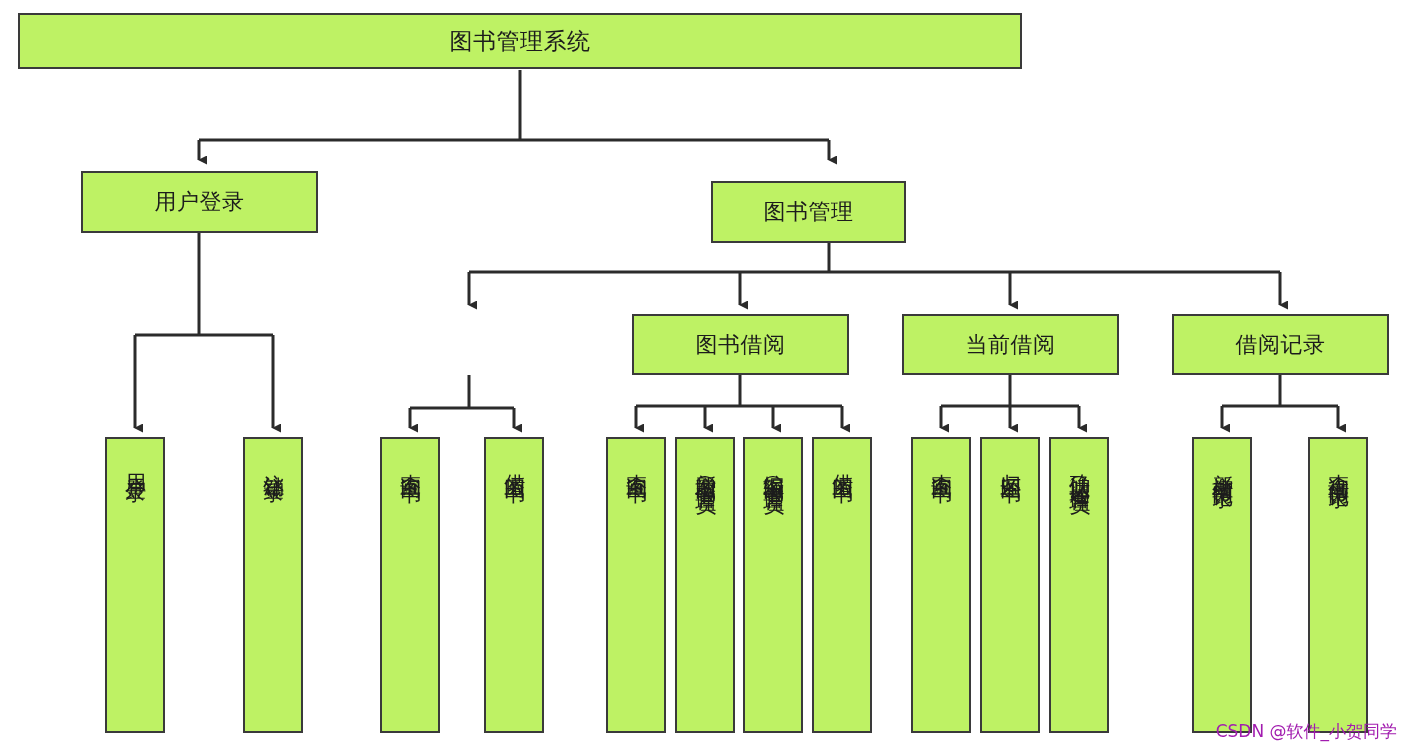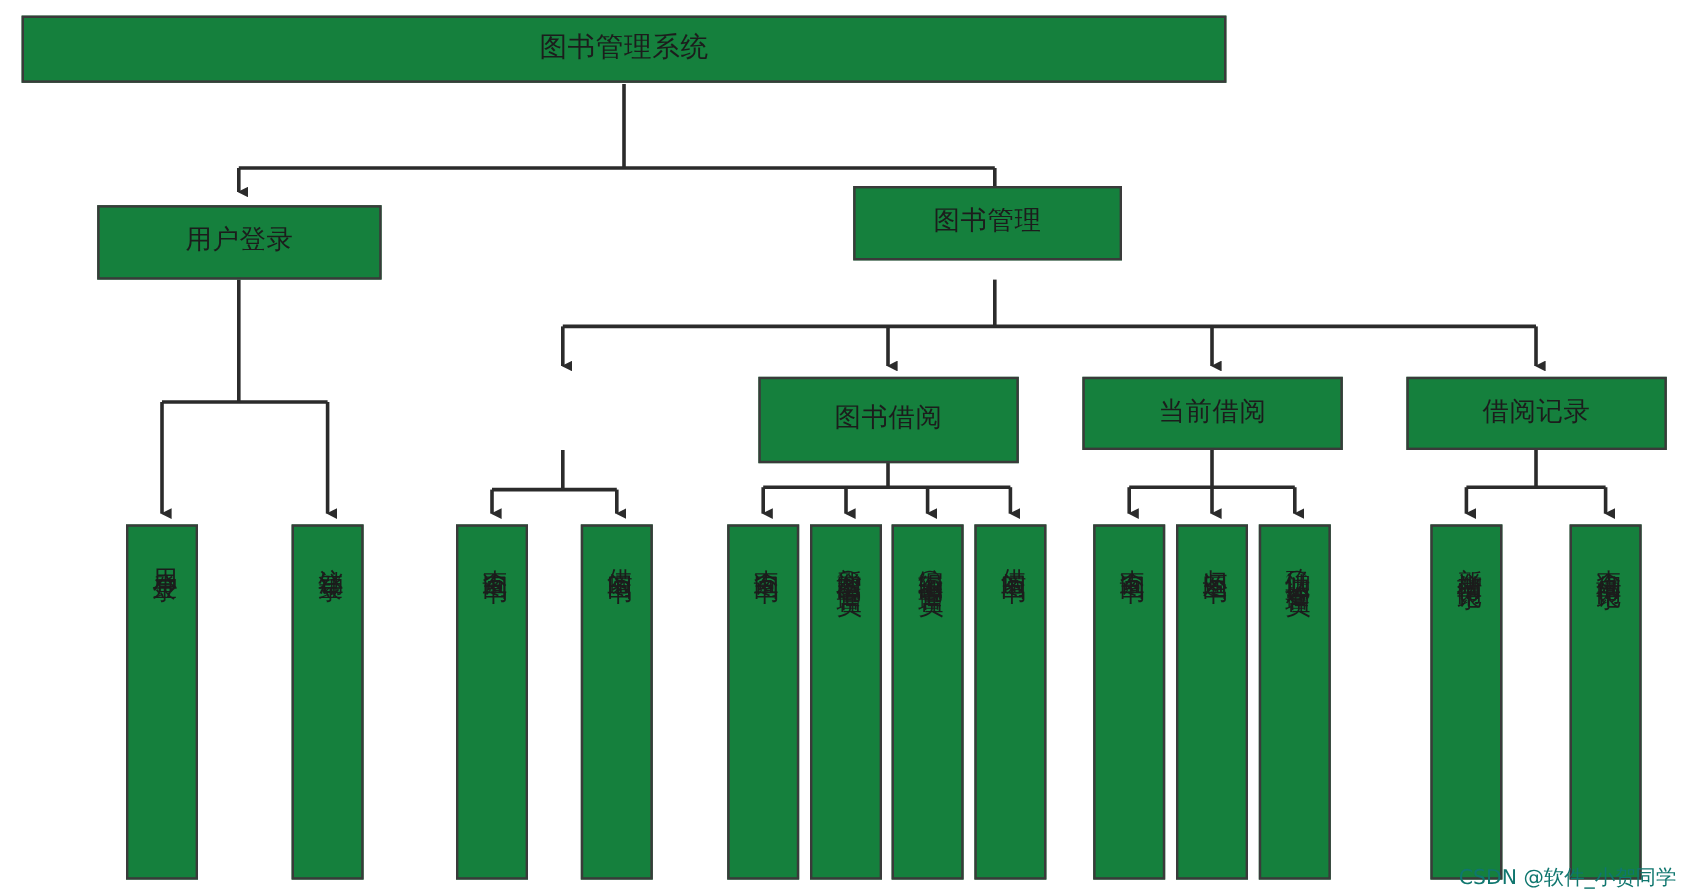--- a/index.html
+++ b/index.html
@@ -23,27 +23,26 @@
     position: absolute;
     left: 0;
     top: 0;
     width: 1405px;
     height: 747px;
     pointer-events: none;
   }
   .node-box {
     position: absolute;
     box-sizing: border-box;
-    background: #15803d;
+    background: #bef264;
     border: 2.5px solid #3a3a3a;
     display: flex;
     align-items: center;
     justify-content: center;
     z-index: 2;
-    font-family: Liberation Mono, monospace;
   }
   .node-label {
     font-size: 22px;
     line-height: 1.15;
     color: #1c1c1c;
     letter-spacing: 0.5px;
     white-space: nowrap;
     text-align: center;
   }
   .node-box.vertical {
@@ -61,21 +60,21 @@
     max-height: 270px;
   }
   #root-node .node-label {
     font-size: 23px;
   }
   .watermark {
     position: absolute;
     right: 8px;
     bottom: 4px;
     font-size: 17px;
-    color: #0f766e;
+    color: #a21caf;
     z-index: 5;
     white-space: nowrap;
     user-select: none;
   }
 </style>
 </head>
 <body>
 
 <div id="diagram-root">
 
@@ -129,25 +128,25 @@
     </g>
   </svg>
 
   <div class="node-box" id="root-node" style="left:18px; top:13px; width:1004px; height:56px;">
     <span class="node-label">图书管理系统</span>
   </div>
 
   <div class="node-box" style="left:81px; top:171px; width:237px; height:62px;">
     <span class="node-label">用户登录</span>
   </div>
-  <div class="node-box" style="left:711px; top:155px; width:224px; height:62px;">
+  <div class="node-box" style="left:711px; top:181px; width:195px; height:62px;">
     <span class="node-label">图书管理</span>
   </div>
 
-  <div class="node-box" style="left:632px; top:314px; width:217px; height:72px;">
+  <div class="node-box" style="left:632px; top:314px; width:217px; height:61px;">
     <span class="node-label">图书借阅</span>
   </div>
   <div class="node-box" style="left:1172px; top:314px; width:217px; height:61px;">
     <span class="node-label">借阅记录</span>
   </div>
   <div class="node-box" style="left:902px; top:314px; width:217px; height:61px;">
     <span class="node-label">当前借阅</span>
   </div>
 
   <div class="node-box vertical" style="left:105px; top:437px; width:60px; height:296px;">

